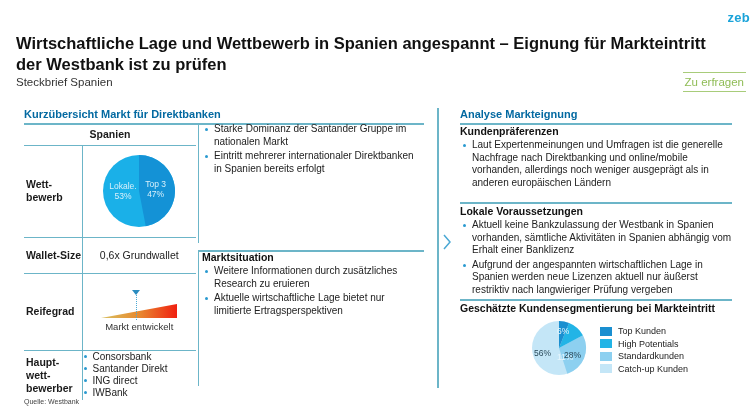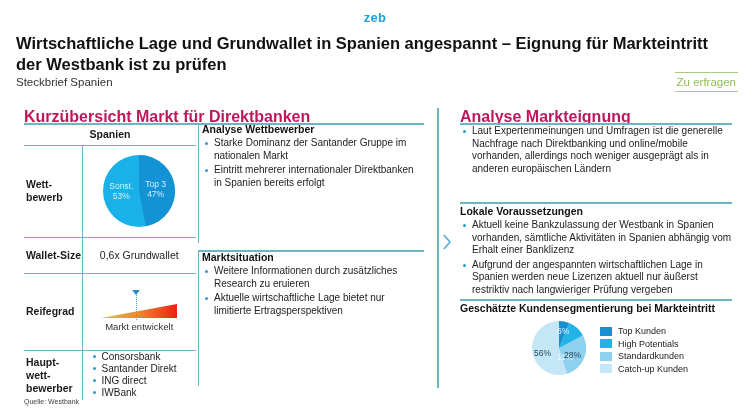--- a/index.html
+++ b/index.html
@@ -1,24 +1,24 @@
 <!DOCTYPE html>
 <html><head>
 <meta charset="utf-8">
 <style>
   * { box-sizing: border-box; margin: 0; padding: 0; }
   html, body { width: 750px; height: 408px; background: #ffffff; overflow: hidden; }
   body { font-family: "Liberation Sans", sans-serif; color: #1a1a1a; position: relative; }
 
-  .logo { position: absolute; top: 10px; left: 0; width: 750px; text-align: center; color: #1aa3d9; font-weight: bold; font-size: 13px; letter-spacing: 0.3px; }
+  .logo { position: absolute; top: 10px; left: 0; width: 750px; text-align: right; color: #1aa3d9; font-weight: bold; font-size: 13px; letter-spacing: 0.3px; }
   .title { position: absolute; top: 33px; left: 16px; width: 720px; font-size: 16.5px; font-weight: bold; line-height: 21px; color: #111; }
   .subtitle { position: absolute; top: 76px; left: 16px; font-size: 11.5px; color: #333; }
-  .status-tag { position: absolute; top: 72px; right: 12px; height: 20px; padding: 2px 2px; font-size: 11.5px; color: #8fbc55; border-top: 1.5px solid #a8cc7a; border-bottom: 1.5px solid #a8cc7a; line-height: 15px; }
-
-  .section-title { position: absolute; font-size: 16px; font-weight: bold; color: #be185d; }
+  .status-tag { position: absolute; top: 72px; right: 4px; height: 20px; padding: 2px 2px; font-size: 11.5px; color: #8fbc55; border-top: 1.5px solid #a8cc7a; border-bottom: 1.5px solid #a8cc7a; line-height: 15px; }
+
+  .section-title { position: absolute; font-size: 11px; font-weight: bold; color: #0369a1; }
   .sec-left-title { top: 108px; left: 24px; }
   .sec-right-title { top: 108px; left: 460px; }
   .rule { position: absolute; height: 1.5px; background: #6cb5c8; }
 
   
   .ktable { position: absolute; left: 24px; top: 123px; width: 172px; border-collapse: collapse; }
   .ktable td { border-bottom: 1.3px solid #6cb5c8; vertical-align: middle; font-size: 10.5px; }
   .ktable td.lbl { width: 58px; font-weight: bold; padding-left: 2px; line-height: 13px; }
   .ktable td.val { border-left: 1.3px solid #6cb5c8; text-align: center; color: #222; }
   .ktable tr.head td { height: 22px; font-weight: bold; text-align: center; }
@@ -30,21 +30,21 @@
 
   .pie-wrap { position: relative; width: 72px; height: 72px; margin: 0 auto; }
   .pie-wrap svg { display: block; }
   .pie-label { position: absolute; font-size: 8.5px; color: #d8f0fb; text-align: center; line-height: 10px; }
 
   .reife-box { position: relative; width: 80px; height: 44px; margin: 16px auto; }
   .reife-marker { position: absolute; left: 37px; top: 0; width: 0; height: 30px; border-left: 1.5px dotted #4aa8d4; }
   .reife-tri { position: absolute; left: 33px; top: 0; width: 0; height: 0; border-left: 4px solid transparent; border-right: 4px solid transparent; border-top: 5px solid #2a8cc0; }
   .reife-label { position: absolute; left: -6px; top: 31px; width: 92px; text-align: center; font-size: 9.5px; color: #333; }
 
-  .comp-list { list-style: none; text-align: left; padding-left: 10px; }
+  .comp-list { list-style: none; text-align: left; padding-left: 1px; }
   .comp-list li { font-size: 10px; line-height: 12px; color: #222; position: relative; padding-left: 9px; }
   .comp-list li::before { content: ""; position: absolute; left: 0; top: 4px; width: 3px; height: 3px; background: #2a9ad0; border-radius: 50%; }
 
   
   .mid-block { position: absolute; left: 198px; width: 224px; border-left: 1.3px solid #6cb5c8; padding-left: 3px; }
   .mid-a { top: 123px; height: 120px; }
   .mid-b { top: 251px; height: 135px; }
   .block-head { font-size: 10.5px; font-weight: bold; color: #111; margin-bottom: 2px; }
   .bullets { list-style: none; }
   .bullets li { position: relative; padding-left: 12px; font-size: 10px; line-height: 12.5px; color: #222; margin-bottom: 2px; }
@@ -64,21 +64,21 @@
   .legend { position: absolute; left: 600px; top: 325px; }
   .legend-item { display: flex; align-items: center; height: 12.5px; font-size: 9px; color: #222; }
   .legend-swatch { width: 12px; height: 9px; margin-right: 6px; }
 
   .footnote { position: absolute; left: 24px; top: 398px; font-size: 7px; color: #444; }
 </style>
 </head>
 <body>
 
 <div class="logo">zeb</div>
-<div class="title">Wirtschaftliche Lage und Grundwallet in Spanien angespannt – Eignung für Markteintritt der Westbank ist zu prüfen</div>
+<div class="title">Wirtschaftliche Lage und Wettbewerb in Spanien angespannt – Eignung für Markteintritt der Westbank ist zu prüfen</div>
 <div class="subtitle">Steckbrief Spanien</div>
 <div class="status-tag">Zu erfragen</div>
 
 <div class="section-title sec-left-title">Kurzübersicht Markt für Direktbanken</div>
 <div class="rule" style="left:24px; top:123px; width:400px;"></div>
 
 <table class="ktable">
   <tbody>
       <tr class="head">
     <td colspan="2">Spanien</td>
@@ -86,21 +86,21 @@
   <tr class="r-wett">
     <td class="lbl">Wett-<br>bewerb</td>
     <td class="val">
       <div class="pie-wrap">
         <svg width="72" height="72" viewBox="0 0 72 72">
           <circle cx="36" cy="36" r="36" fill="#1ab0e8"></circle>
 
           <path d="M36 36 L36 0 A36 36 0 0 1 42.75 71.36 Z" fill="#1492d6"></path>
         </svg>
         <div class="pie-label" style="left:6px; top:26px;">
-          <span>Sonst.</span><br>
+          <span>Lokale.</span><br>
           <span>53%</span>
         </div>
         <div class="pie-label" style="left:42px; top:24px;">
           <span>Top 3</span><br>
           <span>47%</span>
         </div>
       </div>
     </td>
   </tr>
   <tr class="r-wallet">
@@ -135,21 +135,20 @@
         <li>Santander Direkt</li>
         <li>ING direct</li>
         <li>IWBank</li>
       </ul>
     </td>
   </tr>
 </tbody>
   </table>
 
 <div class="mid-block mid-a">
-  <div class="block-head">Analyse Wettbewerber</div>
   <ul class="bullets">
     <li>Starke Dominanz der Santander Gruppe im nationalen Markt</li>
     <li>Eintritt mehrerer internationaler Direktbanken in Spanien bereits erfolgt</li>
   </ul>
 </div>
 <div class="rule" style="left:198px; top:250px; width:226px;"></div>
 <div class="mid-block mid-b">
   <div class="block-head">Marktsituation</div>
   <ul class="bullets">
     <li>Weitere Informationen durch zusätzliches Research zu eruieren</li>
@@ -161,20 +160,21 @@
 <div class="chevron">
   <svg width="8" height="16" viewBox="0 0 8 16">
       <polyline points="1,1 7,8 1,15" fill="none" stroke="#4aa8d4" stroke-width="1.5"></polyline>
     </svg>
 </div>
 
 <div class="section-title sec-right-title">Analyse Markteignung</div>
 <div class="rule" style="left:460px; top:123px; width:272px;"></div>
 
 <div class="right-block right-a">
+  <div class="block-head">Kundenpräferenzen</div>
   <ul class="bullets">
     <li>Laut Expertenmeinungen und Umfragen ist die generelle Nachfrage nach Direktbanking und online/mobile vorhanden, allerdings noch weniger ausgeprägt als in anderen europäischen Ländern</li>
   </ul>
 </div>
 <div class="rule" style="left:460px; top:202px; width:272px;"></div>
 
 <div class="right-block right-b">
   <div class="block-head">Lokale Voraussetzungen</div>
   <ul class="bullets">
     <li>Aktuell keine Bankzulassung der Westbank in Spanien vorhanden, sämtliche Aktivitäten in Spanien abhängig vom Erhalt einer Banklizenz</li>

